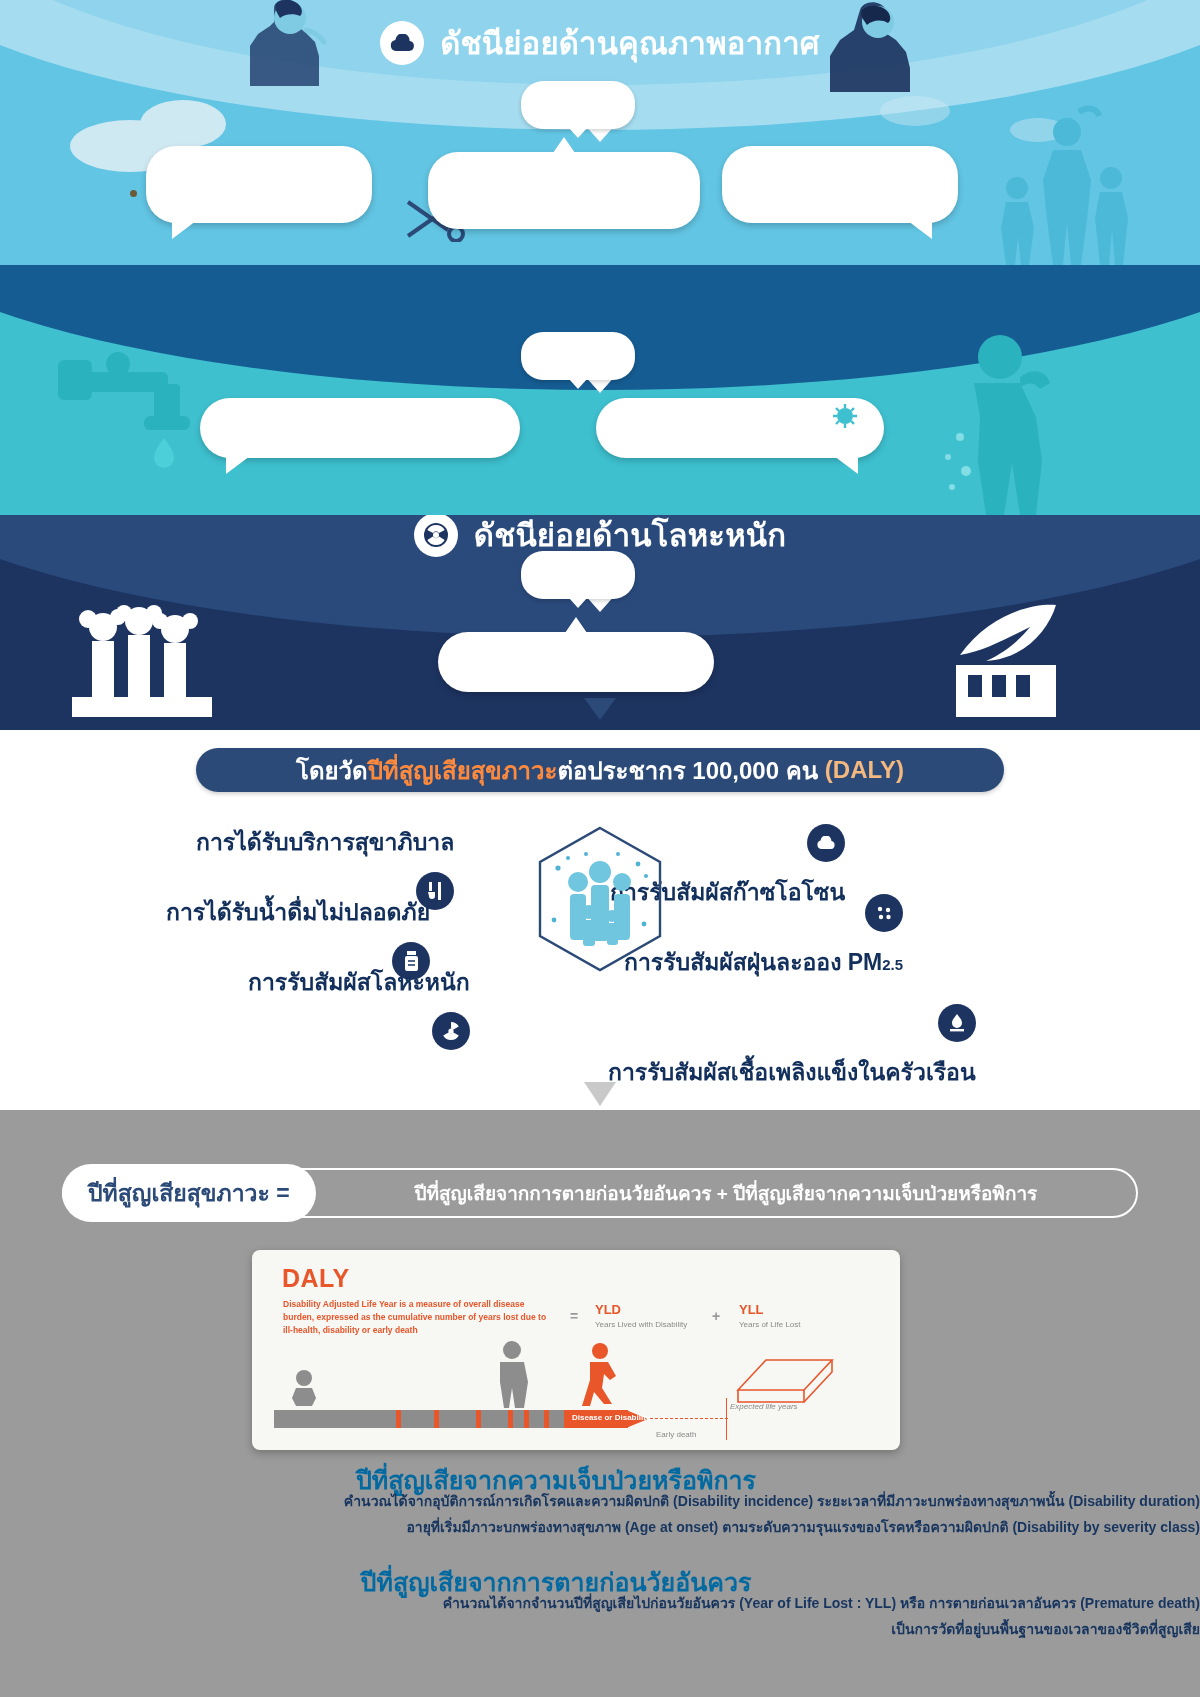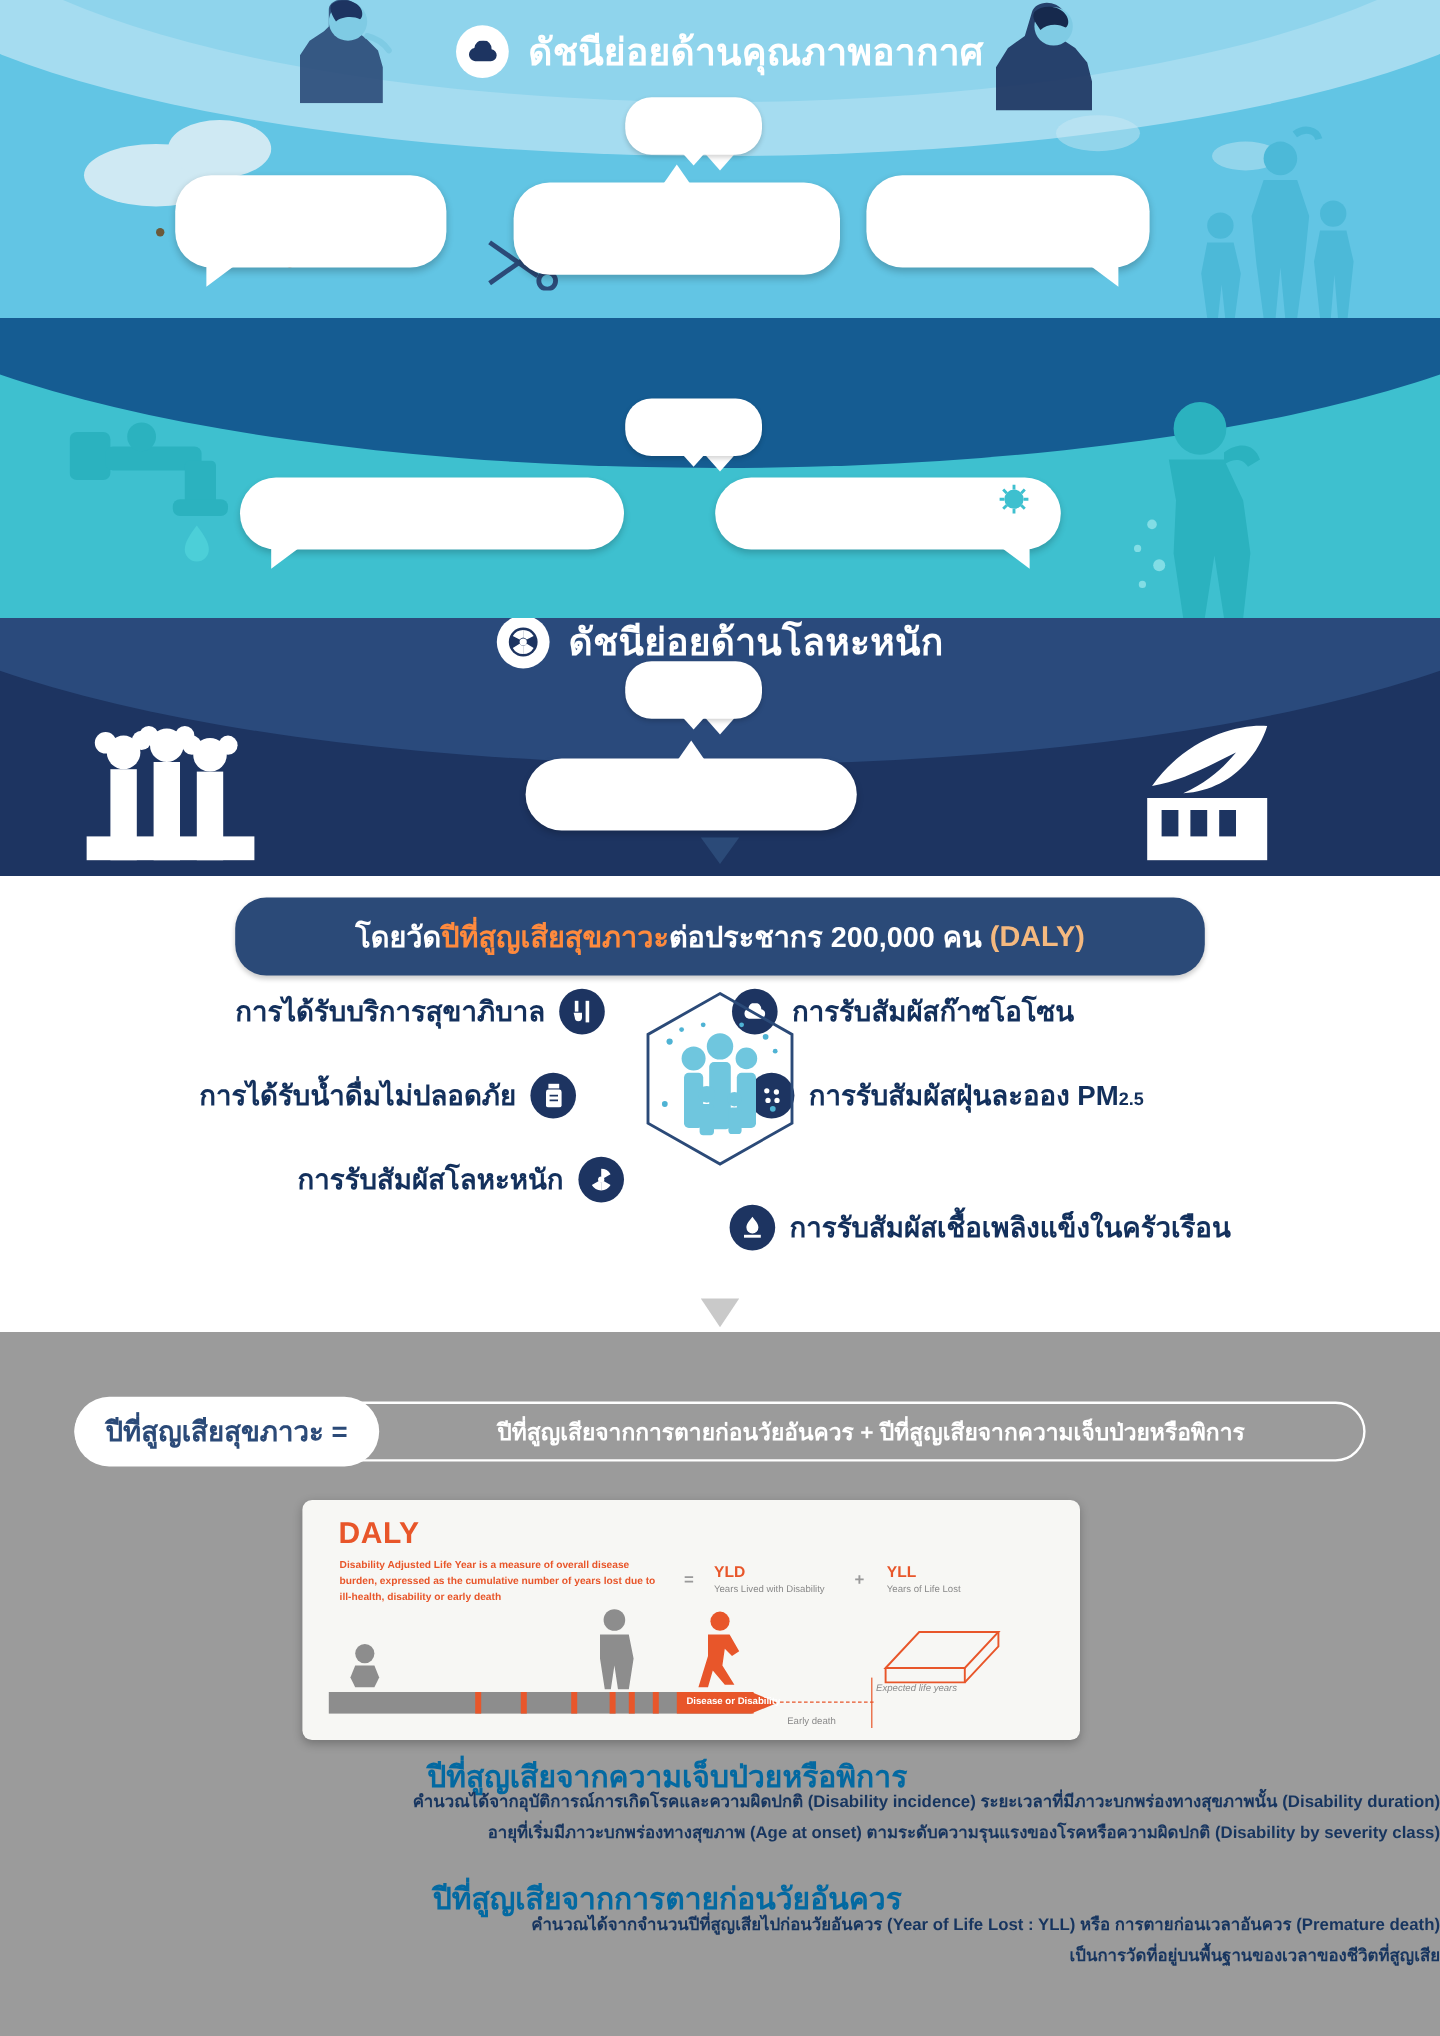--- a/index.html
+++ b/index.html
@@ -118,32 +118,32 @@
   }
 
   
   .dnarrow{
     position:absolute; width:0;height:0; z-index:5;
     border-left:16px solid transparent; border-right:16px solid transparent;
   }
 
   
   .daly-banner{
-    position:absolute; left:196px; top:748px; width:808px; height:65px;
+    position:absolute; left:196px; top:748px; width:808px; height:44px;
     background:#2b4a78; border-radius:26px;
     display:flex; align-items:center; justify-content:center;
     font-size:24px; font-weight:bold; color:#ffffff;
     box-shadow:0 2px 4px rgba(0,0,0,.2);
   }
   .daly-banner .hl{ color:#ff8a3d; }
   .daly-banner .hl2{ color:#f5b97f; }
 
   
   .hex-wrap{ position:absolute; left:0; top:818px; width:1200px; height:200px; }
-  .hexrow{ position:absolute; display:flex; align-items:center; gap:12px; }
+  .hexrow{ position:absolute; display:flex; align-items:flex-end; gap:12px;flex-direction:column; }
   .hexlabel{ color:#13305c; font-size:23px; font-weight:bold; white-space:nowrap; }
   .hexlabel .sub{ font-size:15px; }
   .nodecircle{
     width:38px;height:38px;border-radius:50%;background:#1d3461;
     display:flex;align-items:center;justify-content:center;color:#fff;font-size:18px;
   }
   .hexcenter{
     position:absolute; left:534px; top:6px; width:132px; height:150px;
   }
 
@@ -378,21 +378,21 @@
   </div>
 
   <div class="bubble tail-tc" style="left:438px; top:632px; width:276px; padding:17px 22px;">
     <div>ด้านการรับสัมผัสตะกั่ว</div>
   </div>
   <div class="dnarrow" style="left:584px; top:698px; border-top:22px solid #2b4a78; z-index:9;"></div>
 
   <div class="sec-mid"></div>
 
   <div class="daly-banner">
-    <span>โดยวัด</span><span class="hl">ปีที่สูญเสียสุขภาวะ</span><span>ต่อประชากร 200,000 คน</span>&nbsp;<span class="hl2">(DALY)</span>
+    <span>โดยวัด</span><span class="hl">ปีที่สูญเสียสุขภาวะ</span><span>ต่อประชากร 100,000 คน</span>&nbsp;<span class="hl2">(DALY)</span>
   </div>
 
   <div class="hex-wrap">
 
     <div class="hexrow" style="left:196px; top:6px;">
       <div class="hexlabel">การได้รับบริการสุขาภิบาล</div>
       <div class="nodecircle">
         <svg width="16" height="20" viewBox="0 0 16 20">
             <rect x="2" y="1" width="3" height="9" fill="#fff"></rect>
             <path d="M1 11h7v4a3 3 0 0 1-6 0z" fill="#fff"></path>

